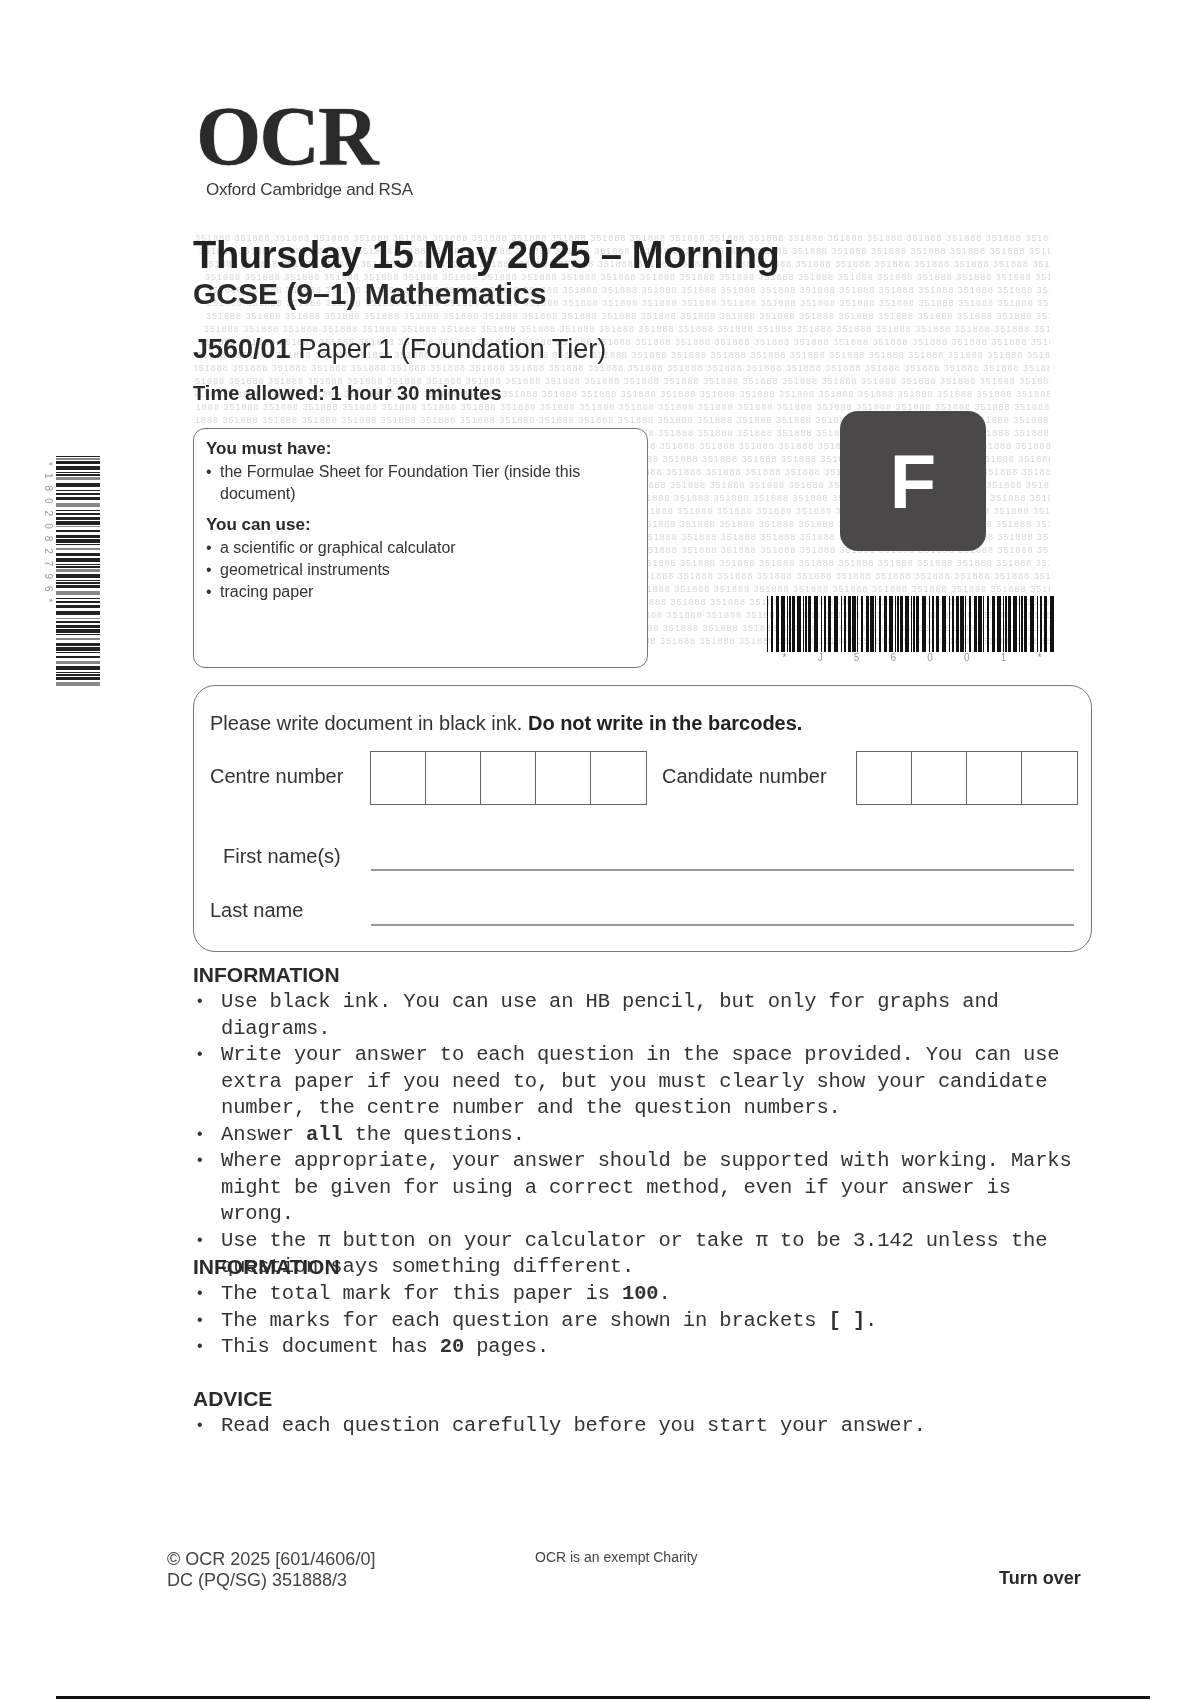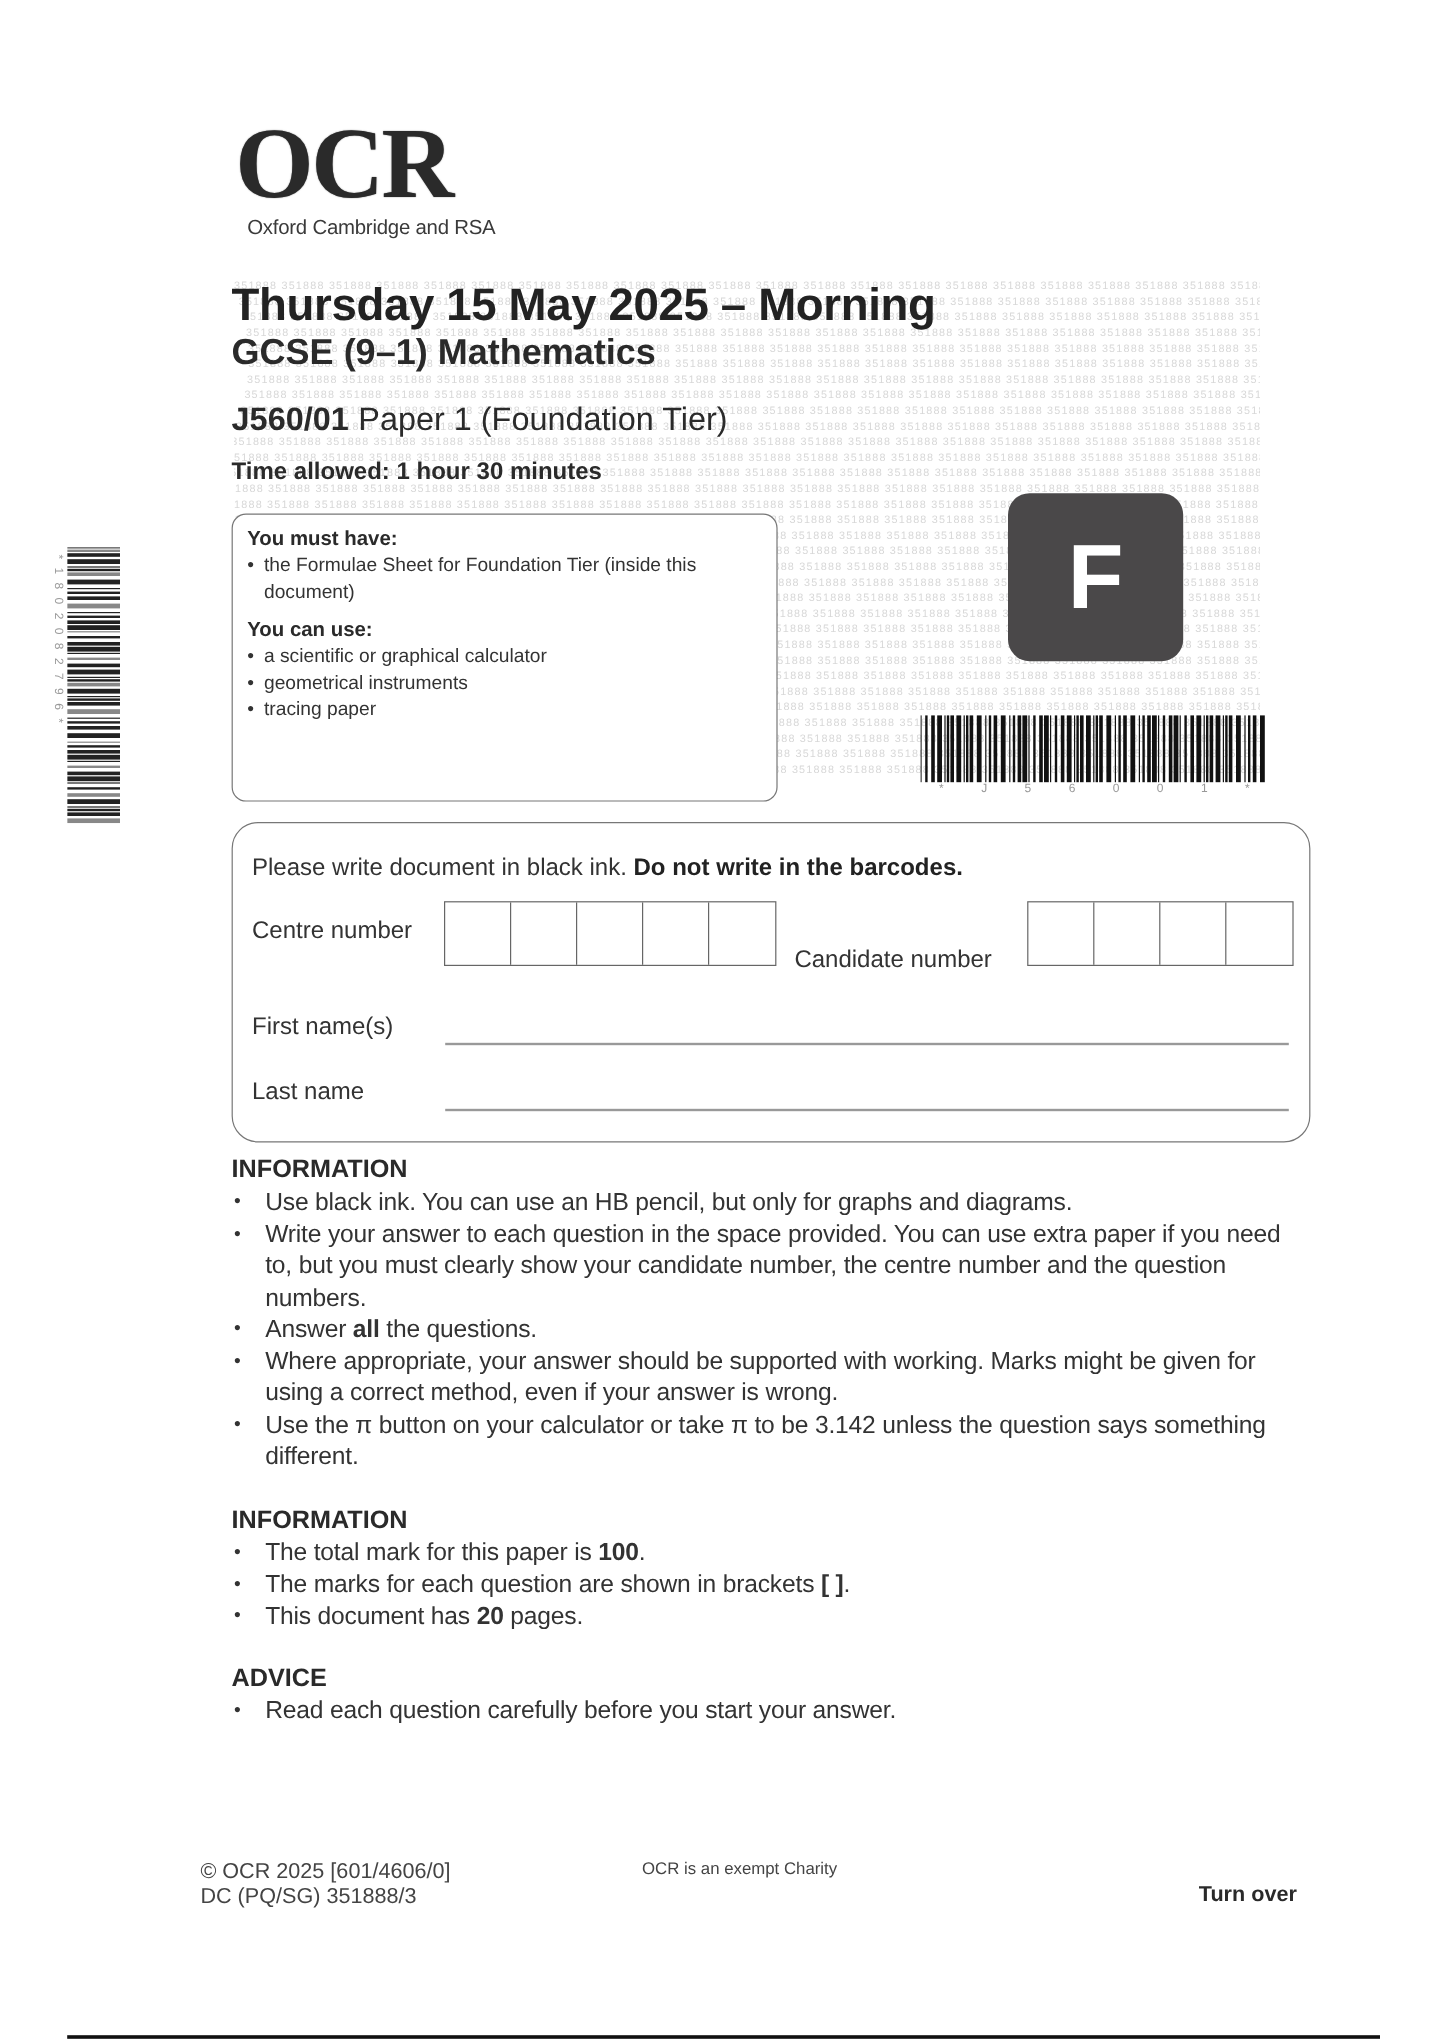--- a/index.html
+++ b/index.html
@@ -38,37 +38,37 @@
   .barcode-h-digits { left: 767px; top: 652px; width: 290px; display: flex; justify-content: space-around; font-size: 10px; color: #999; }
   .barcode-v { left: 56px; top: 456px; width: 44px; height: 230px; }
   .barcode-v-digits { left: 38px; top: 462px; width: 16px; font-size: 10px; color: #999; writing-mode: vertical-rl; letter-spacing: 7px; }
 
   
   .cand-box { left: 193px; top: 685px; width: 899px; height: 267px; border: 1.5px solid #777; border-radius: 22px; }
   .cand-note { left: 210px; top: 712px; font-size: 20px; color: #333; }
   .cand-note b { color: #222; }
   .lbl { font-size: 20px; color: #333; }
   .centre-label { left: 210px; top: 765px; }
-  .cand-label { left: 662px; top: 765px; margin-top: 24px; }
+  .cand-label { left: 662px; top: 765px; }
   .grid { display: flex; border: 1.5px solid #666; height: 54px; }
   .grid .cell { width: 55px; height: 100%; border-right: 1.5px solid #666; }
   .grid .cell:last-child { border-right: none; }
   .centre-grid { left: 370px; top: 751px; }
   .cand-grid { left: 856px; top: 751px; }
-  .first-label { left: 210px; top: 845px; }
+  .first-label { left: 223px; top: 845px; }
   .last-label { left: 210px; top: 899px; }
   .name-line { height: 0; border-bottom: 2px solid #999; }
   .first-line { left: 371px; top: 869px; width: 703px; }
   .last-line { left: 371px; top: 924px; width: 703px; }
 
   
   .section { left: 193px; width: 900px; }
   .section h3 { font-size: 21px; font-weight: bold; color: #2a2a2a; margin-bottom: 2px; }
   .section ul { list-style: none; }
-  .section li { font-size: 20.5px; color: #333; line-height: 26.5px; padding-left: 28px; position: relative; letter-spacing: -0.15px; }
+  .section li { font-size: 20.5px; color: #333; line-height: 26.5px; padding-left: 28px; position: relative; letter-spacing: -0.15px; font-family: Liberation Mono, monospace; }
   .section li::before { content: "•"; position: absolute; left: 2px; font-size: 16px; }
   .instructions { top: 963px; }
   .information { top: 1255px; }
   .advice { top: 1387px; }
 
   
   .footer-left { left: 167px; top: 1549px; font-size: 18px; color: #444; line-height: 21px; }
   .footer-mid { left: 535px; top: 1549px; font-size: 14px; color: #444; }
   .footer-right { left: 999px; top: 1568px; font-size: 18px; font-weight: bold; color: #2a2a2a; }
   .bottom-rule { left: 56px; top: 1696px; width: 1094px; height: 3px; background: #111; }

